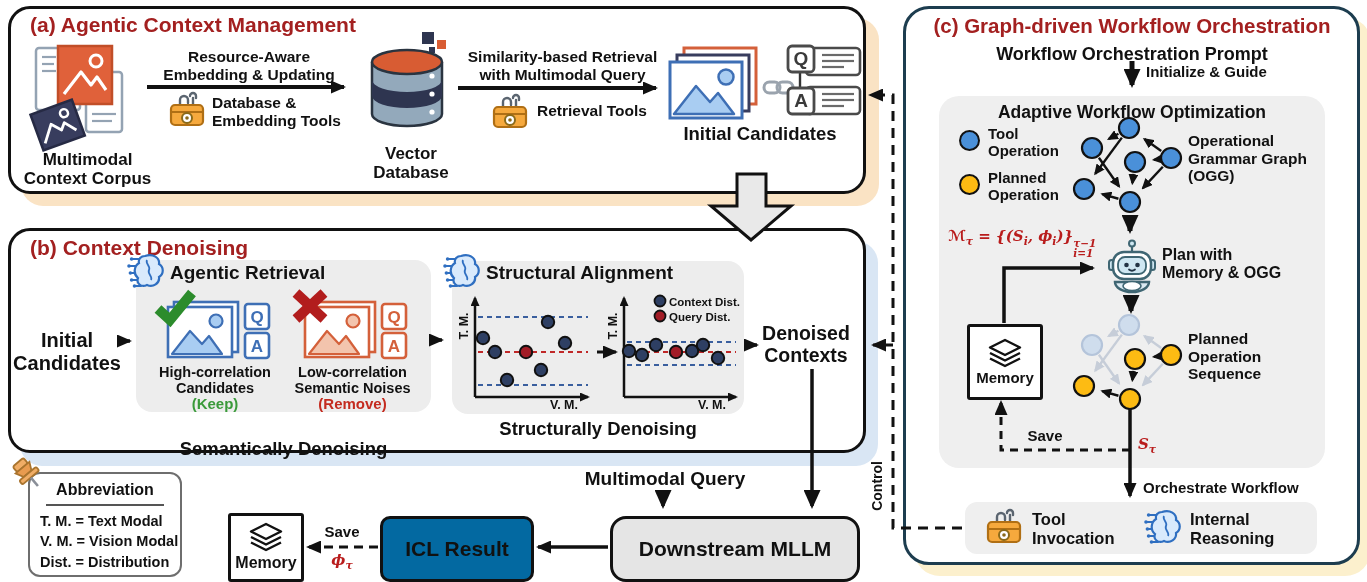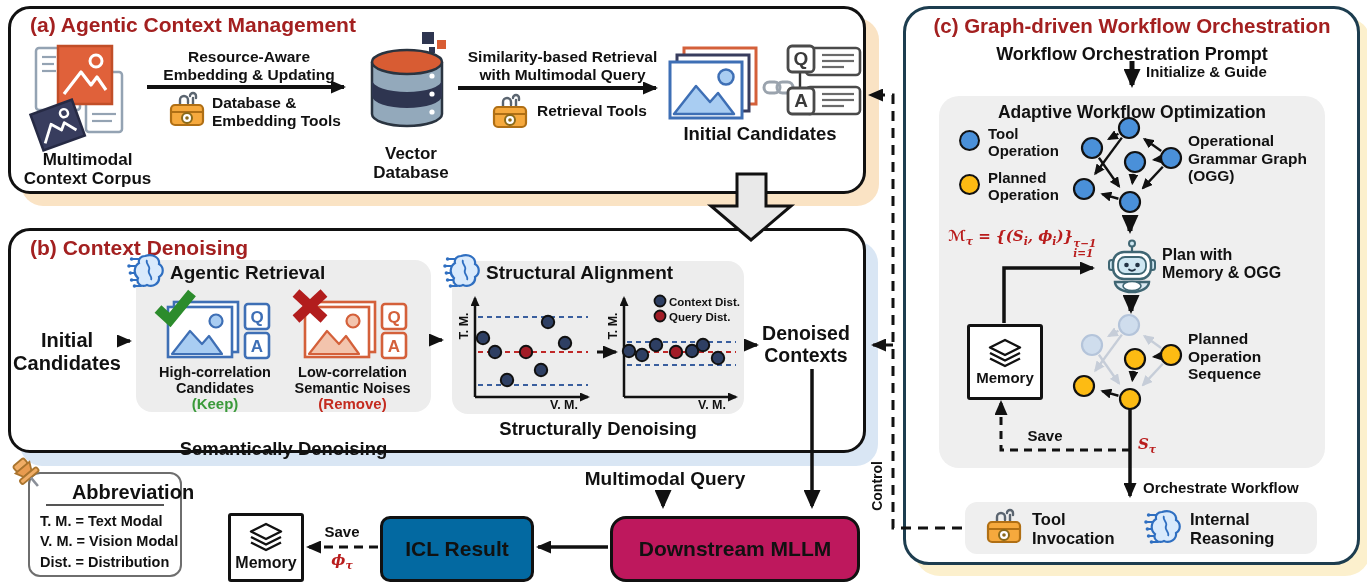--- a/index.html
+++ b/index.html
@@ -412,21 +412,21 @@
     </g>
     <path d="M19 4 C27 1 34 6 33 12 C38 15 38 22 33 25 C34 31 27 36 21 33 C15 36 10 31 12 26 C7 22 8 14 13 11 C12 7 15 4 19 4 Z" fill="#d9eafc" stroke="#2f6fc1" stroke-width="2.2"></path>
     <path d="M21 8 C19 12 25 14 23 18 C21 22 27 24 25 28" fill="none" stroke="#2f6fc1" stroke-width="1.8"></path>
   </svg>
   <div class="lbl left" style="left:1190px;top:510px;font-size:16.5px;">
     <span>Internal</span><br>
     <span>Reasoning</span>
   </div>
 
   <div style="position:absolute;left:28px;top:472px;width:150px;height:101px;background:#fff;border:2.5px solid #6e6e6e;border-radius:12px;">
-    <div class="lbl" style="left:0;top:7px;width:150px;font-size:20px;padding-left:28px;">Abbreviation</div>
+    <div class="lbl" style="left:0;top:7px;width:150px;font-size:16px;">Abbreviation</div>
     <div style="position:absolute;left:16px;top:30px;width:118px;height:1.8px;background:#555;"></div>
     <div class="lbl left" style="left:10px;top:37px;font-size:14.5px;line-height:1.4;">
       <span>T. M. = Text Modal</span><br>
       <span>V. M. = Vision Modal</span><br>
       <span>Dist. = Distribution</span>
     </div>
   </div>
   <svg class="minisvg" style="left:6px;top:454px;z-index:30;" width="42" height="42" viewBox="0 0 42 42">
     <g transform="rotate(-40 21 19)">
       <rect x="14" y="5" width="14" height="7" rx="2" fill="#f0ad66" stroke="#a9742e" stroke-width="1.8"></rect>
@@ -447,21 +447,21 @@
 
   <div class="lbl" style="left:310px;top:524px;width:64px;font-size:15px;">Save</div>
   <div class="lbl math" style="left:310px;top:552px;width:64px;font-size:15px;font-weight:bold;">
     <span>ϕ</span><sub>τ</sub>
   </div>
 
   <div style="position:absolute;left:380px;top:516px;width:148px;height:60px;border:3.5px solid #111;border-radius:10px;background:#0369a1;display:flex;align-items:center;justify-content:center;">
     <span class="lbl" style="position:static;font-size:21px;">ICL Result</span>
   </div>
 
-  <div style="position:absolute;left:610px;top:516px;width:244px;height:60px;border:3.5px solid #111;border-radius:16px;background:#be185d;display:flex;align-items:center;justify-content:center;">
+  <div style="position:absolute;left:610px;top:516px;width:244px;height:60px;border:3.5px solid #111;border-radius:16px;background:#e5e5e5;display:flex;align-items:center;justify-content:center;">
     <span class="lbl" style="position:static;font-size:21px;">Downstream MLLM</span>
   </div>
 
   <div class="lbl" style="left:580px;top:468px;width:170px;font-size:19px;">Multimodal Query</div>
 
   <div class="lbl" style="left:843px;top:478px;width:70px;font-size:14px;transform:rotate(-90deg);">Control</div>
 
   <svg id="overlay" width="1367" height="582" viewBox="0 0 1367 582">
     <defs>
       <marker id="ah" markerUnits="userSpaceOnUse" markerWidth="15" markerHeight="13" refX="13" refY="6.5" orient="auto">

